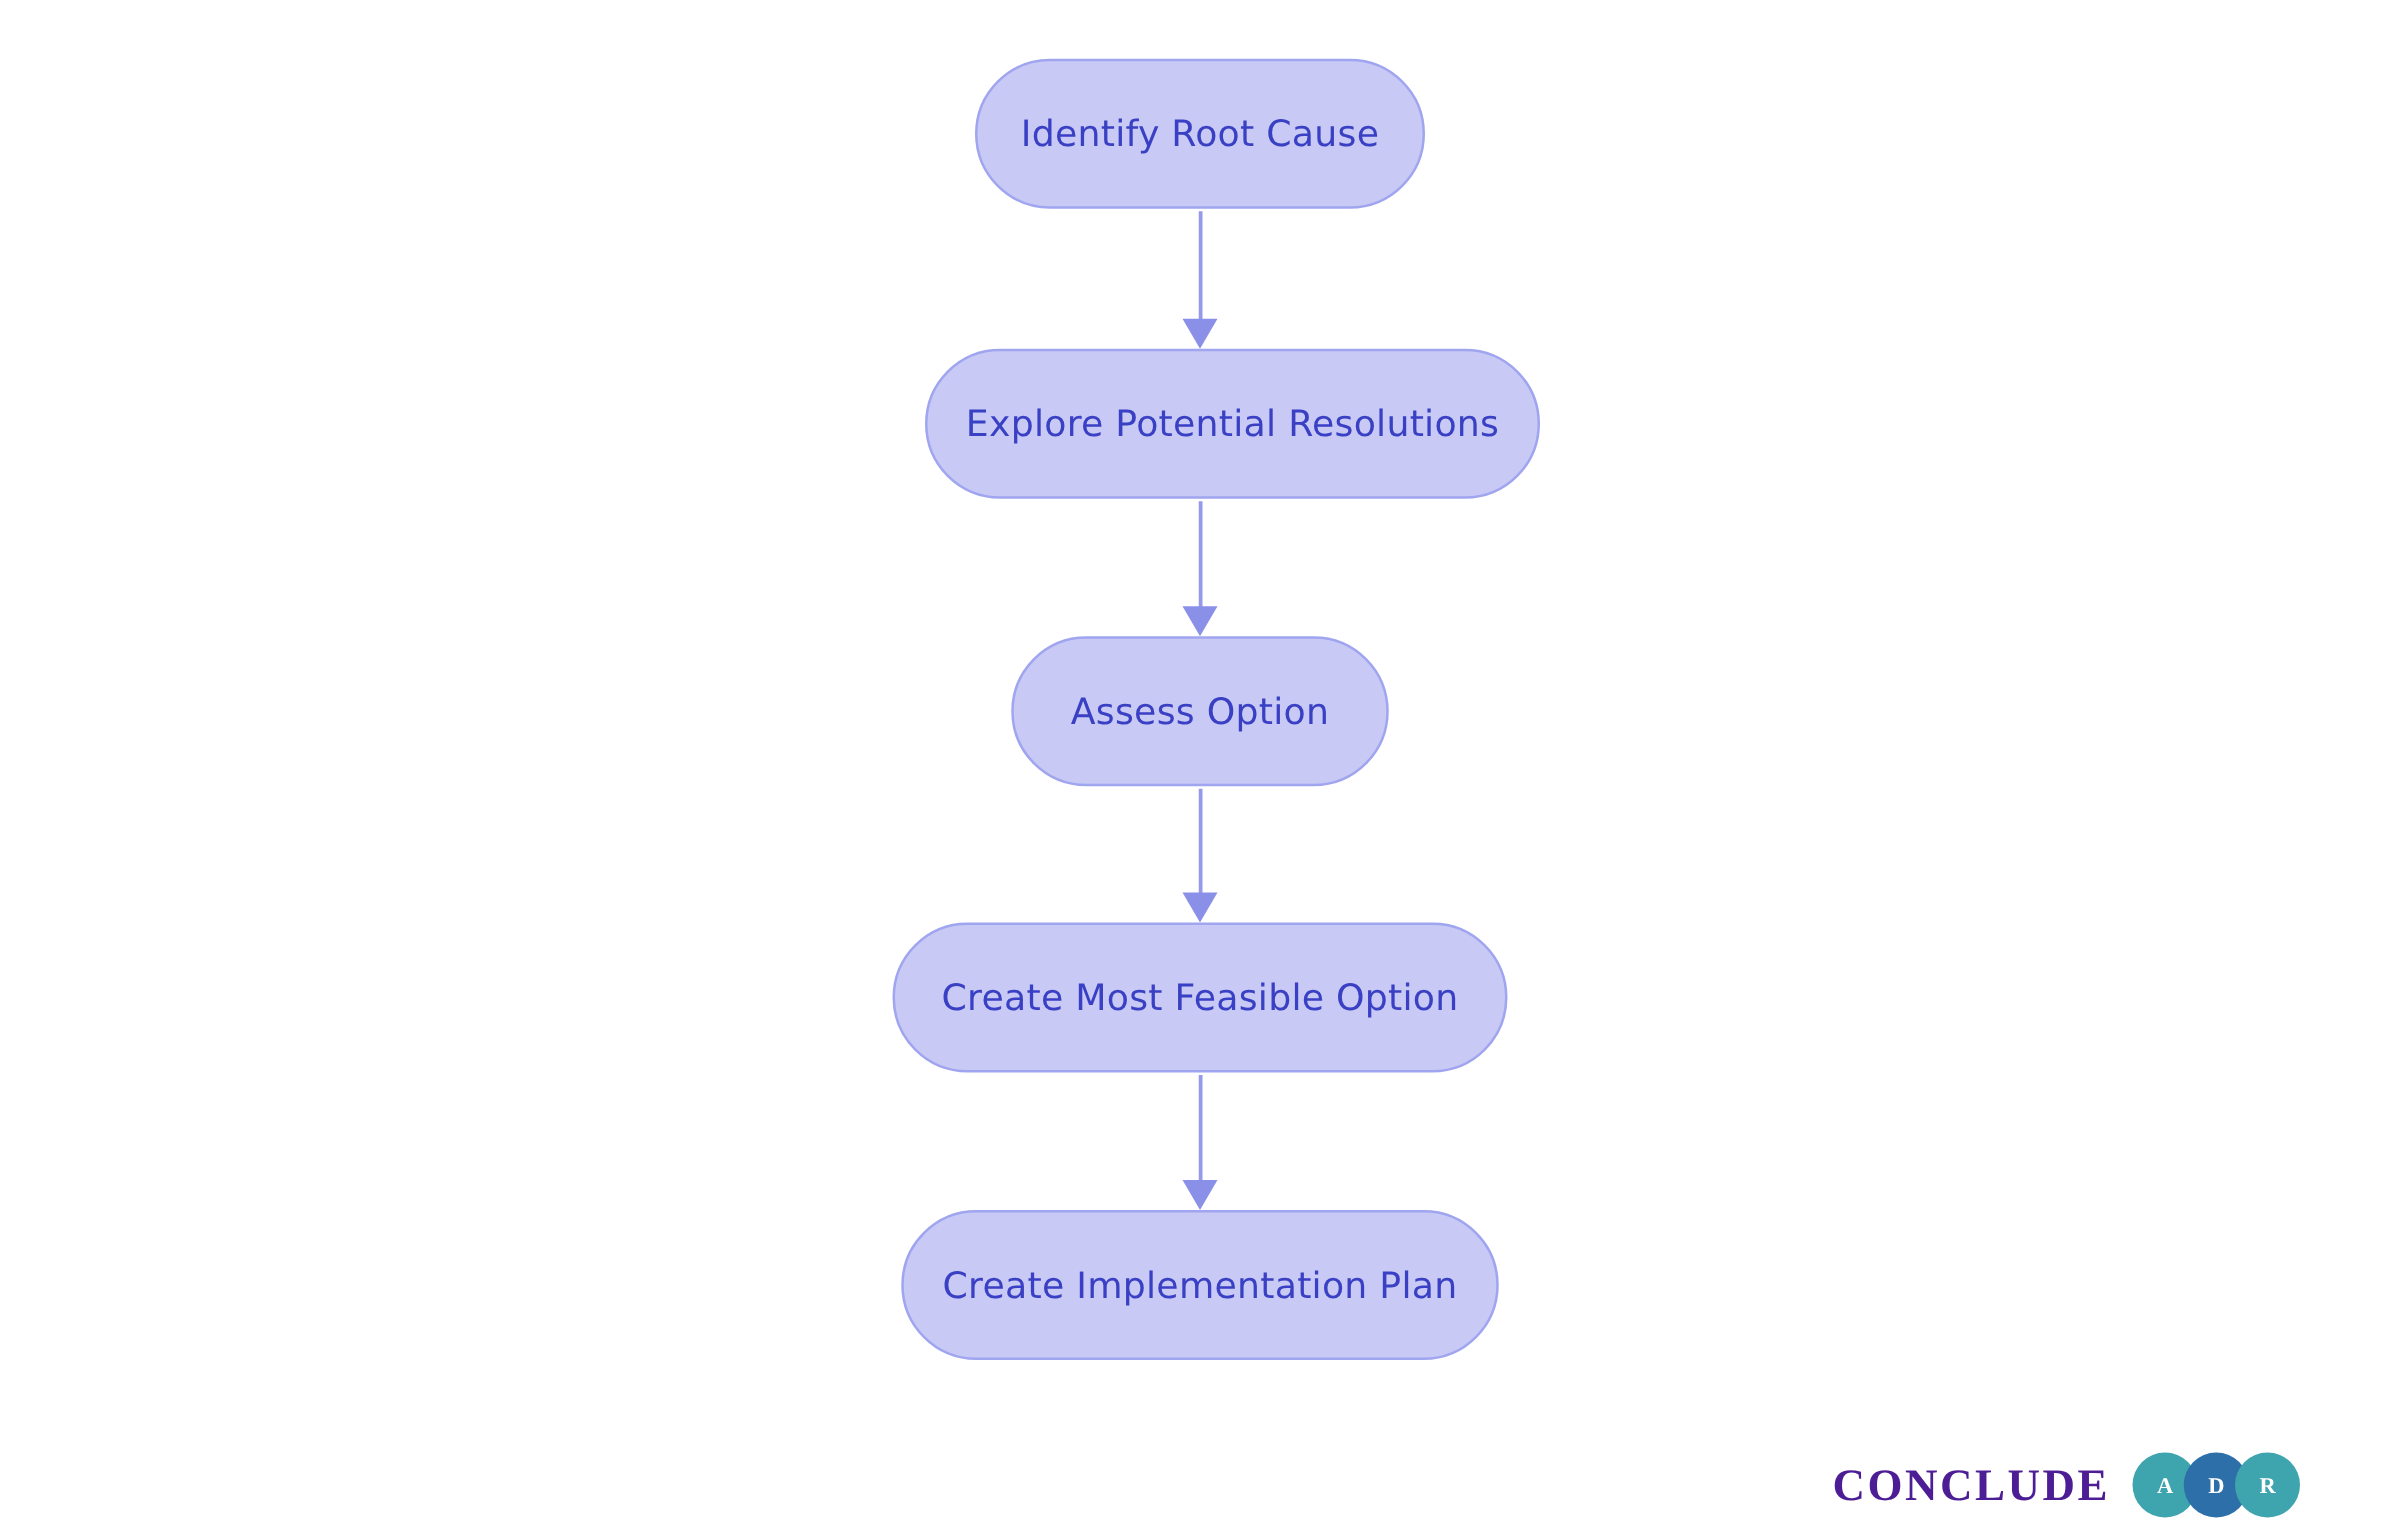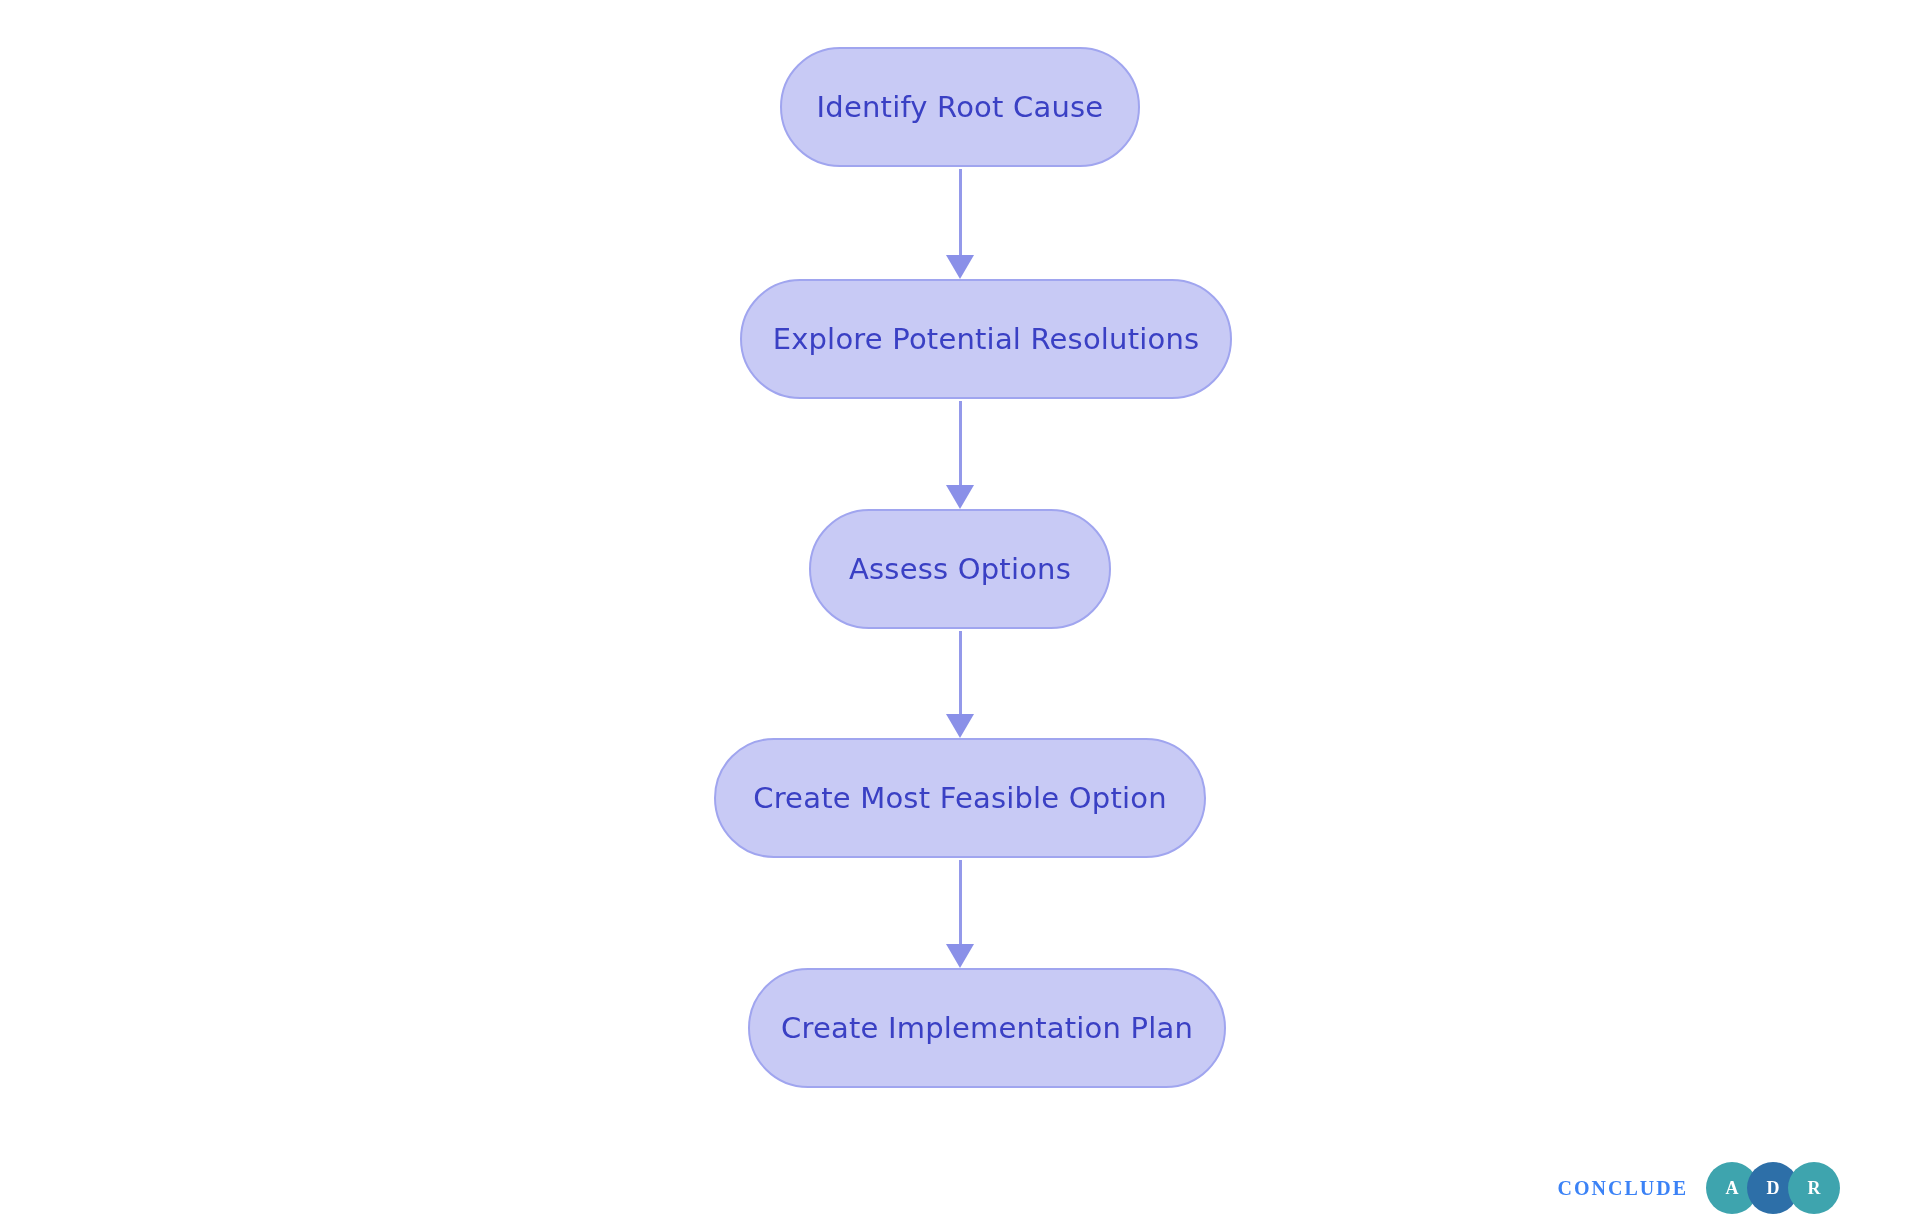--- a/index.html
+++ b/index.html
@@ -22,21 +22,21 @@
   .node span {
     color: #3a40c4;
     font-size: 29px;
     letter-spacing: 0.2px;
     white-space: nowrap;
   }
   .node-1 { left: 780px; top: 17px;  width: 360px; }
   .node-2 { left: 740px; top: 249px; width: 492px; }
   .node-3 { left: 809px; top: 479px; width: 302px; }
   .node-4 { left: 714px; top: 708px; width: 492px; }
-  .node-5 { left: 748px; top: 938px; width: 478px; }
+  .node-5 { left: 721px; top: 938px; width: 478px; }
 
   
   .arrow {
     position: absolute;
     left: 945px;
     width: 30px;
     display: flex;
     flex-direction: column;
     align-items: center;
   }
@@ -57,23 +57,23 @@
   .logo {
     position: absolute;
     right: 80px;
     top: 1132px;
     display: flex;
     align-items: center;
   }
   .wordmark {
     font-family: "Liberation Serif", "DejaVu Serif", serif;
     font-weight: bold;
-    font-size: 20px;
+    font-size: 36px;
     letter-spacing: 2px;
-    color: #3b82f6;
+    color: #4c1d95;
     margin-right: 18px;
   }
   .badges { display: flex; align-items: center; }
   .badge {
     position: relative;
     width: 52px; height: 52px;
     border-radius: 50%;
     display: flex;
     align-items: center;
     justify-content: center;
@@ -106,21 +106,21 @@
   <div class="node node-2">
     <span>Explore Potential Resolutions</span>
   </div>
 
   <div class="arrow arrow-2">
     <div class="shaft"></div>
     <div class="head"></div>
   </div>
 
   <div class="node node-3">
-    <span>Assess Options</span>
+    <span>Assess Option</span>
   </div>
 
   <div class="arrow arrow-3">
     <div class="shaft"></div>
     <div class="head"></div>
   </div>
 
   <div class="node node-4">
     <span>Create Most Feasible Option</span>
   </div>

